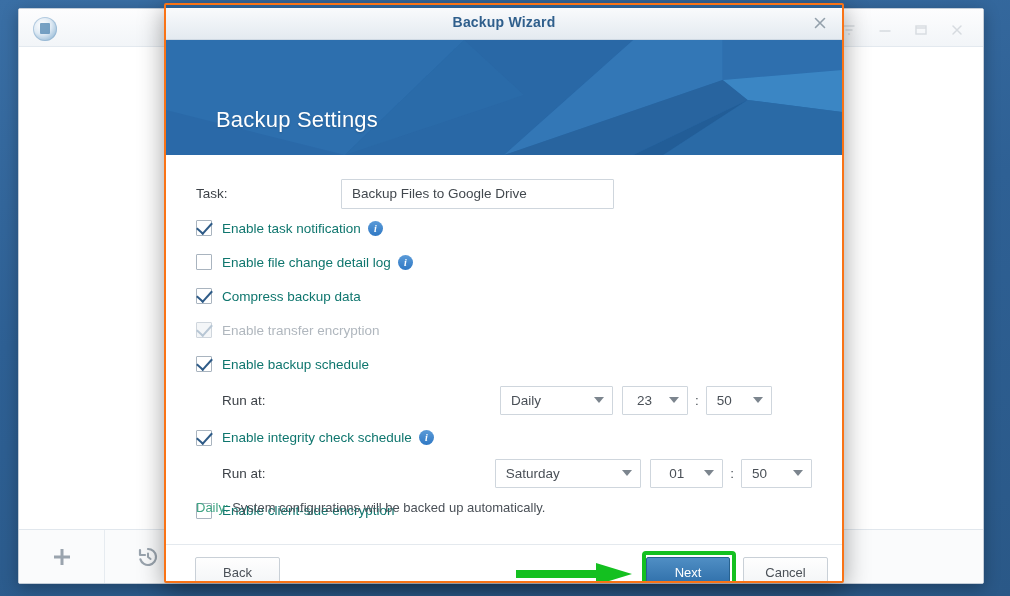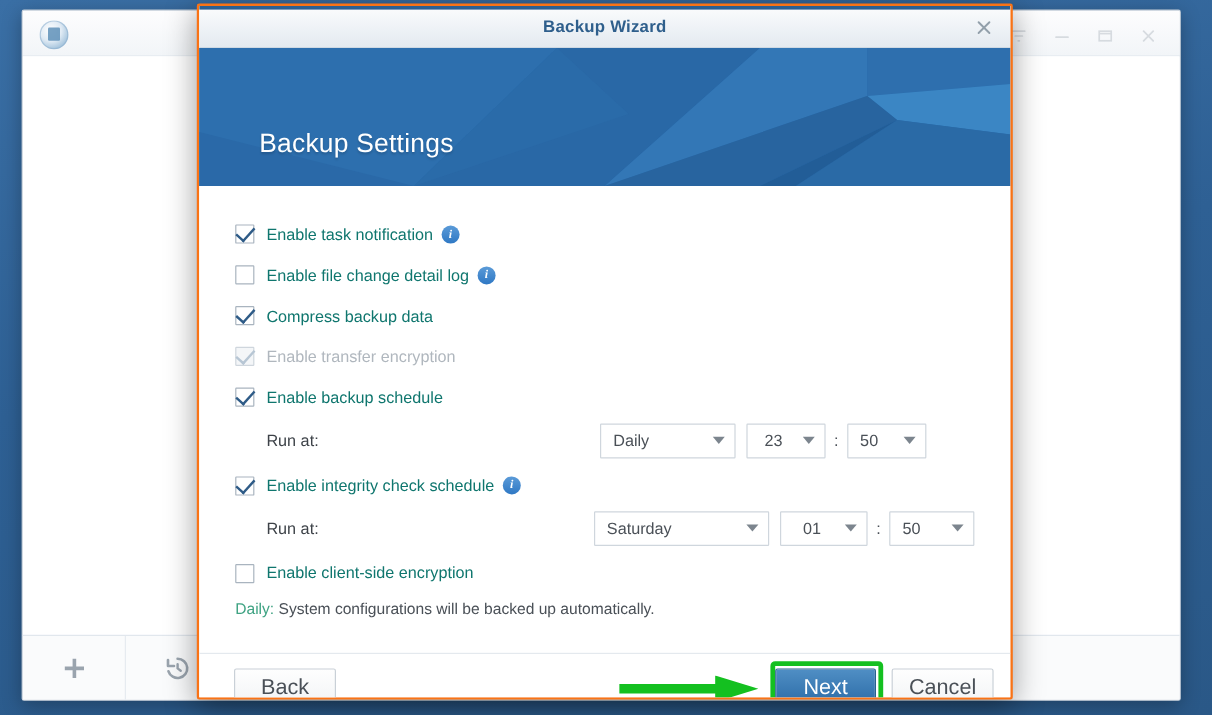--- a/index.html
+++ b/index.html
@@ -326,21 +326,21 @@
   #dialog-footer {
     position: relative;
     height: 58px;
     border-top: 1px solid #e4e9ee;
     background: #ffffff;
   }
   .btn {
     position: absolute;
     top: 12px;
     height: 31px;
-    font-size: 18px;
+    font-size: 13px;
     border-radius: 2px;
     display: flex;
     align-items: center;
     justify-content: center;
     cursor: pointer;
     font-family: "Liberation Sans", sans-serif;
   }
   #back-button {
     left: 29px;
     width: 85px;
@@ -462,20 +462,24 @@
       <polygon points="585,60 680,72 680,115 500,115" fill="#2a6aa6"></polygon>
       <polygon points="470,115 585,60 500,115" fill="#225d97"></polygon>
       <polygon points="0,70 180,115 0,115" fill="#2a69a8"></polygon>
       <polygon points="180,115 300,0 360,55" fill="#2b6dab" opacity="0.55"></polygon>
     </svg>
     <div id="banner-heading">Backup Settings</div>
   </div>
 
   <div id="dialog-body">
 
+    <div class="form-row">
+      <span class="task-label">Task:</span>
+      <input id="task-name-input" type="text" value="Backup Files to Google Drive" style="">
+    </div>
 
     <div class="check-row">
       <span class="cbox checked"></span>
       <span class="check-label">Enable task notification</span>
       <span class="info-icon">i</span>
     </div>
 
     <div class="check-row">
       <span class="cbox"></span>
       <span class="check-label">Enable file change detail log</span>

